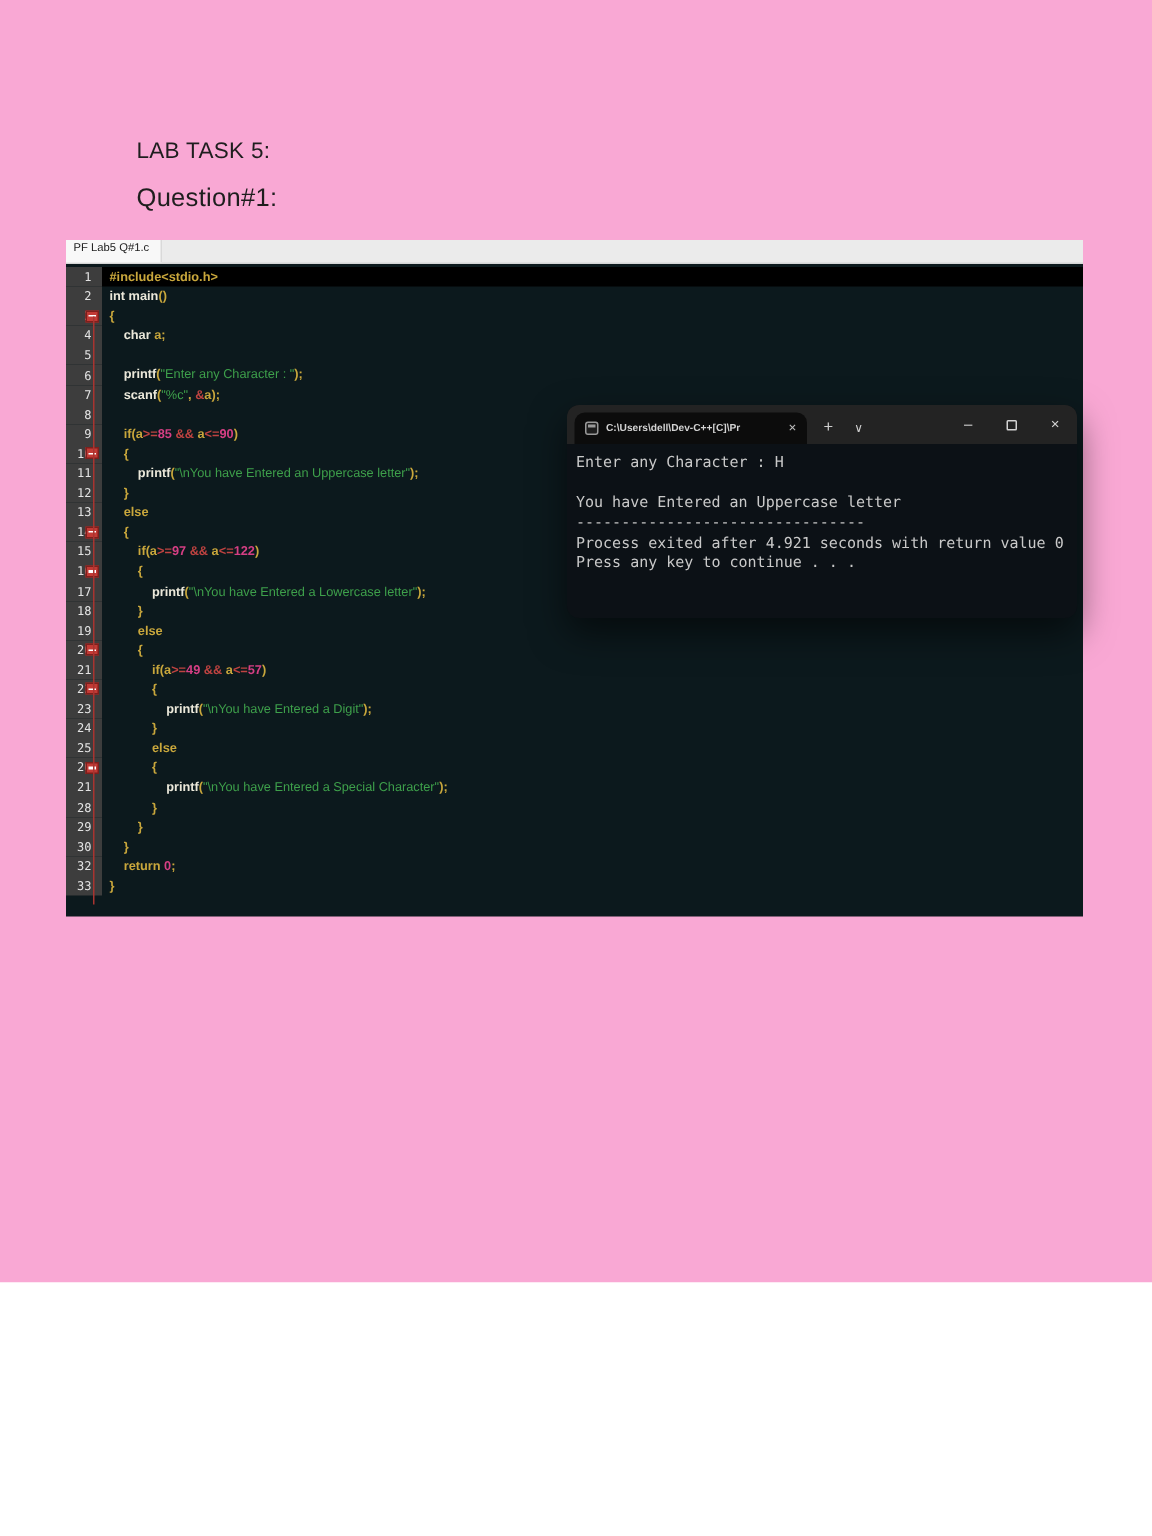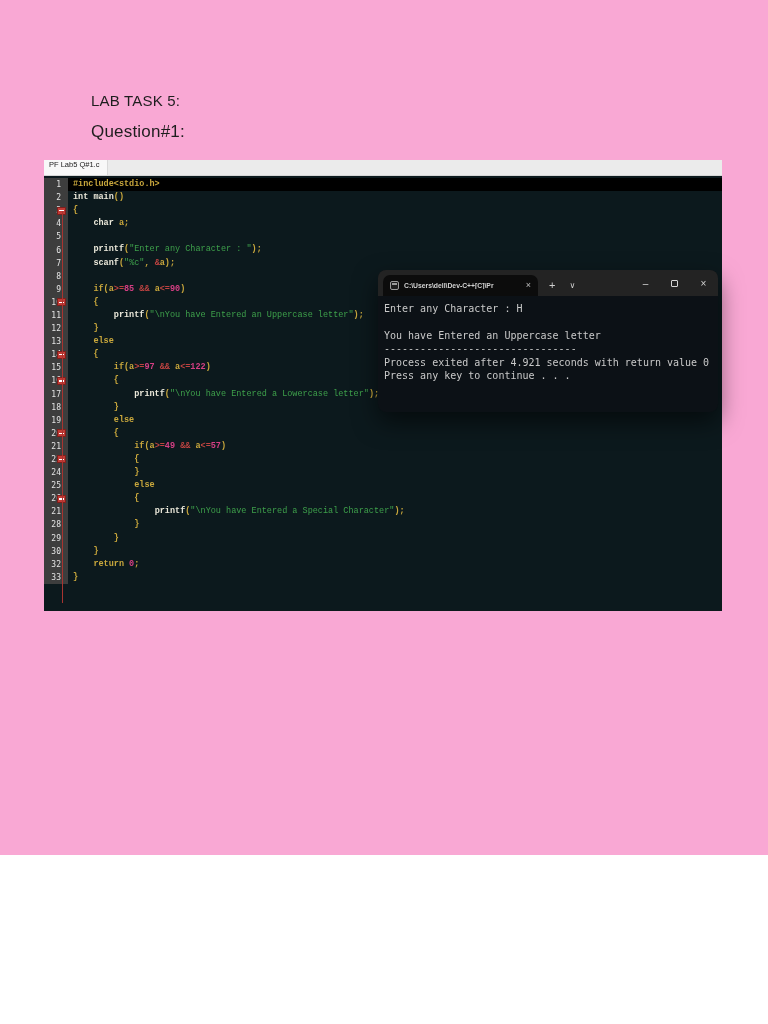--- a/index.html
+++ b/index.html
@@ -17,21 +17,21 @@
     background:#ebebeb; border-bottom:1px solid #d6d6d6; display:flex; align-items:stretch; }
   .ide-tab { background:#f8f8f8; border-right:1px solid #d9d9d9; padding:0 8px 0 5px;
     display:flex; font-size:7.5px; color:#202020; }
 
   .editor { position:absolute; left:0; top:16px; width:678px; height:435px; background:#0c191d; overflow:hidden; }
   .rows { position:absolute; left:0; top:2px; width:678px; }
   .row { display:flex; height:13.1px; align-items:center; }
   .gut { position:relative; width:24px; height:13.1px; background:#3d3d3d; flex:0 0 24px;
     font-family:"DejaVu Sans Mono", monospace; font-size:8px; color:#e3e3e3;
     display:flex; align-items:center; justify-content:flex-end; padding-right:7px; }
-  .code { flex:1; height:13.1px; font-family:Liberation Mono, monospace; font-size:8.5px;
+  .code { flex:1; height:13.1px; font-family:Liberation Sans, sans-serif; font-size:8.5px;
     line-height:13.1px; white-space:pre; padding-left:5px; color:#c9a73c; }
   .row.hl .code { background:#000000; }
   .fold-marker { position:absolute; left:13px; top:2.5px; width:9px; height:8px;
     background:#c23a35; border:1px solid #7e1f1c; display:flex; align-items:center; justify-content:center; }
   .fold-marker::after { content:""; width:5px; height:1.5px; background:#ffffff; display:block; }
   .red-line { position:absolute; left:17.5px; top:35px; width:1.5px; height:392px; background:#a83430; }
 
   .tk-y { color:#c9a73c; font-weight:bold; }
   .tk-w { color:#ebe8da; font-weight:bold;margin-top:48px; }
   .tk-s { color:#3ea04b; }
@@ -157,20 +157,24 @@
           </div>
           <div class="row">
             <div class="gut">21</div>
             <div class="code"><span class="tk-y">            if(a</span><span class="tk-o">&gt;=</span><span class="tk-num">49</span><span class="tk-y"> </span><span class="tk-o">&amp;&amp;</span><span class="tk-y"> a</span><span class="tk-o">&lt;=</span><span class="tk-num">57</span><span class="tk-y">)</span></div>
           </div>
           <div class="row">
             <div class="gut">22<span class="fold-marker"></span></div>
             <div class="code"><span class="tk-y">            {</span></div>
           </div>
           <div class="row">
+            <div class="gut">23</div>
+            <div class="code"><span class="tk-y">                </span><span class="tk-w">printf</span><span class="tk-y">(</span><span class="tk-s">"\nYou have Entered a Digit"</span><span class="tk-y">);</span></div>
+          </div>
+          <div class="row">
             <div class="gut">24</div>
             <div class="code"><span class="tk-y">            }</span></div>
           </div>
           <div class="row">
             <div class="gut">25</div>
             <div class="code"><span class="tk-y">            else</span></div>
           </div>
           <div class="row">
             <div class="gut">26<span class="fold-marker"></span></div>
             <div class="code"><span class="tk-y">            {</span></div>

